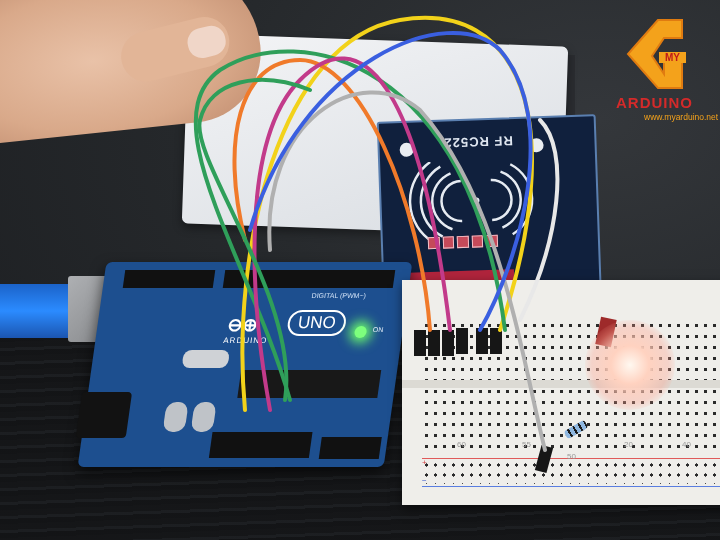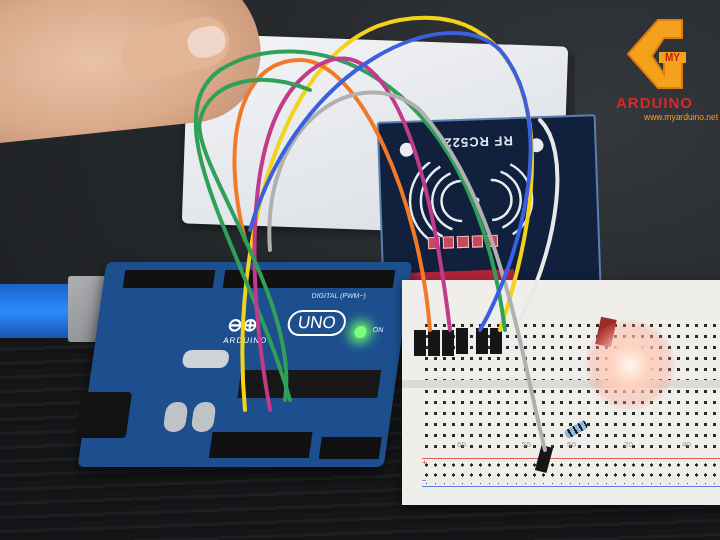--- a/index.html
+++ b/index.html
@@ -137,21 +137,21 @@
   <div class="breadboard">
     <div class="bb-holes"></div>
     <div class="bb-trench"></div>
     <div class="bb-line-red" style="top:178px;"></div>
     <div class="bb-rail" style="top:180px;"></div>
     <div class="bb-line-blue" style="top:206px;"></div>
     <div class="bb-num" style="left:20px;top:178px;color:#d04040;">+</div>
     <div class="bb-num" style="left:20px;top:196px;color:#4060d0;">−</div>
     <div class="bb-num" style="left:55px;top:160px;">60</div>
     <div class="bb-num" style="left:120px;top:160px;">55</div>
-    <div class="bb-num" style="left:165px;top:160px;">50</div>
+    <div class="bb-num" style="left:165px;top:172px;">50</div>
     <div class="bb-num" style="left:222px;top:160px;">20</div>
     <div class="bb-num" style="left:280px;top:160px;">40</div>
   </div>
 
   <div class="jumper" style="left:414px;top:330px;"></div>
   <div class="jumper" style="left:428px;top:330px;"></div>
   <div class="jumper" style="left:442px;top:330px;"></div>
   <div class="jumper" style="left:456px;top:328px;"></div>
   <div class="jumper" style="left:476px;top:328px;"></div>
   <div class="jumper" style="left:490px;top:328px;"></div>

